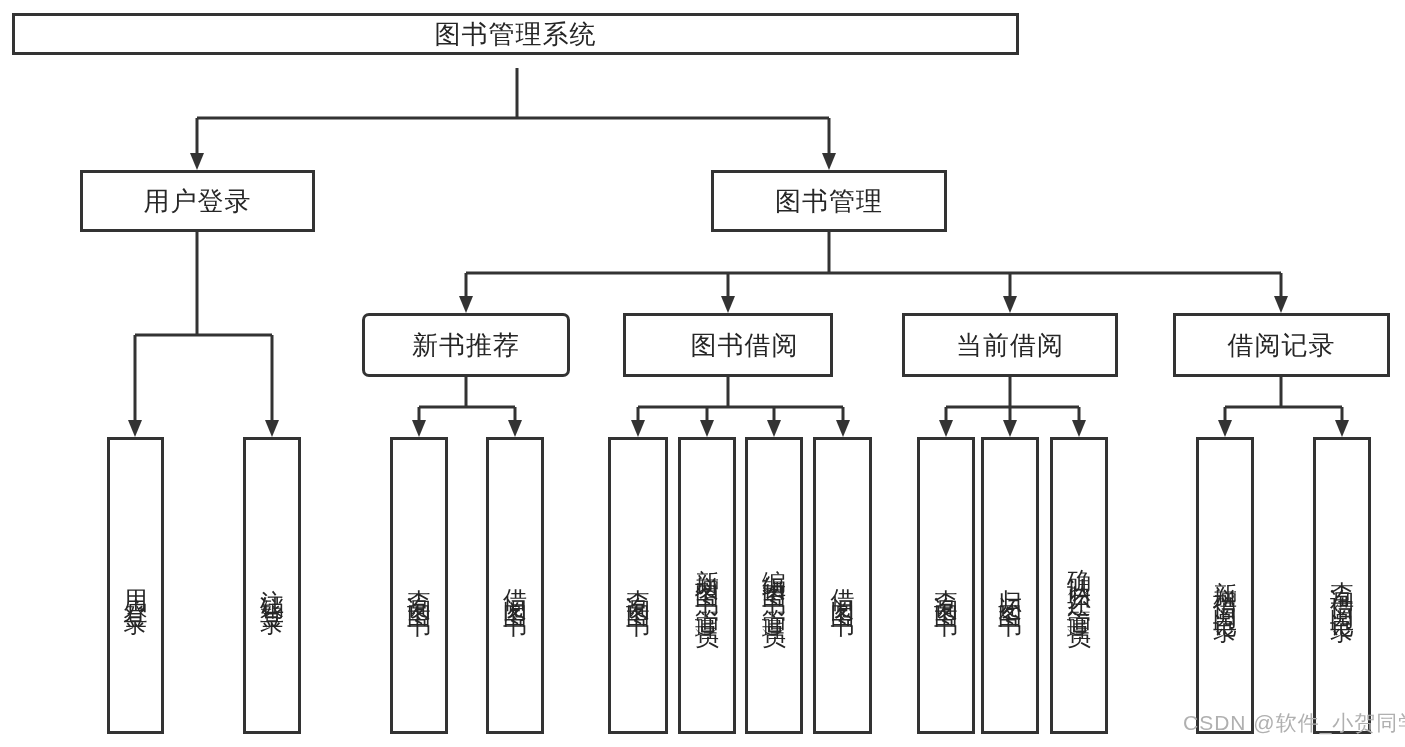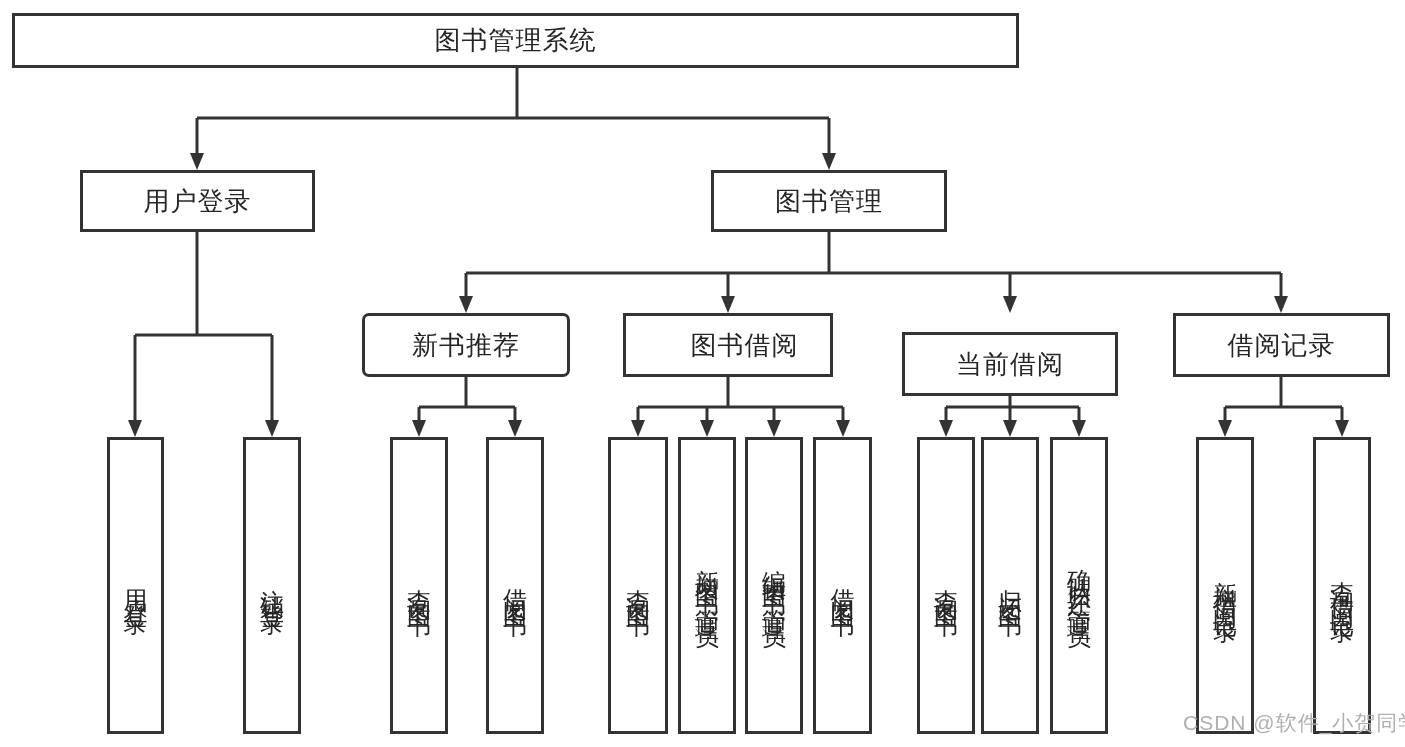--- a/index.html
+++ b/index.html
@@ -107,38 +107,38 @@
     <path class="arrow" d="M1072 420 H1086 L1079 437 Z"></path>
 
     <path class="edge" d="M1281 376 V407"></path>
     <path class="edge" d="M1225 407 H1342"></path>
     <path class="edge" d="M1225 407 V421"></path>
     <path class="edge" d="M1342 407 V421"></path>
     <path class="arrow" d="M1218 420 H1232 L1225 437 Z"></path>
     <path class="arrow" d="M1335 420 H1349 L1342 437 Z"></path>
   </svg>
 
-  <div class="box" style="left:12px;top:13px;width:1007px;height:55px;">
+  <div class="box" style="left:12px;top:13px;width:1007px;height:42px;">
     <span class="root-label">图书管理系统</span>
   </div>
 
   <div class="box" style="left:80px;top:170px;width:235px;height:62px;">
     <span class="h-label">用户登录</span>
   </div>
   <div class="box" style="left:711px;top:170px;width:236px;height:62px;text-align:right;">
     <span class="h-label">图书管理</span>
   </div>
 
   <div class="box" style="left:362px;top:313px;width:208px;height:64px;border-radius:7px;">
     <span class="h-label">新书推荐</span>
   </div>
   <div class="box" style="left:623px;top:313px;width:210px;height:64px;padding-left:33px;">
     <span class="h-label">图书借阅</span>
   </div>
-  <div class="box" style="left:902px;top:313px;width:216px;height:64px;margin-top:19px;">
+  <div class="box" style="left:902px;top:313px;width:216px;height:64px;">
     <span class="h-label">当前借阅</span>
   </div>
   <div class="box" style="left:1173px;top:313px;width:217px;height:64px;">
     <span class="h-label">借阅记录</span>
   </div>
 
   <div class="box" style="left:107px;top:437px;width:57px;height:297px;">
     <span class="v-label">用户登录</span>
   </div>
   <div class="box" style="left:243px;top:437px;width:58px;height:297px;">

